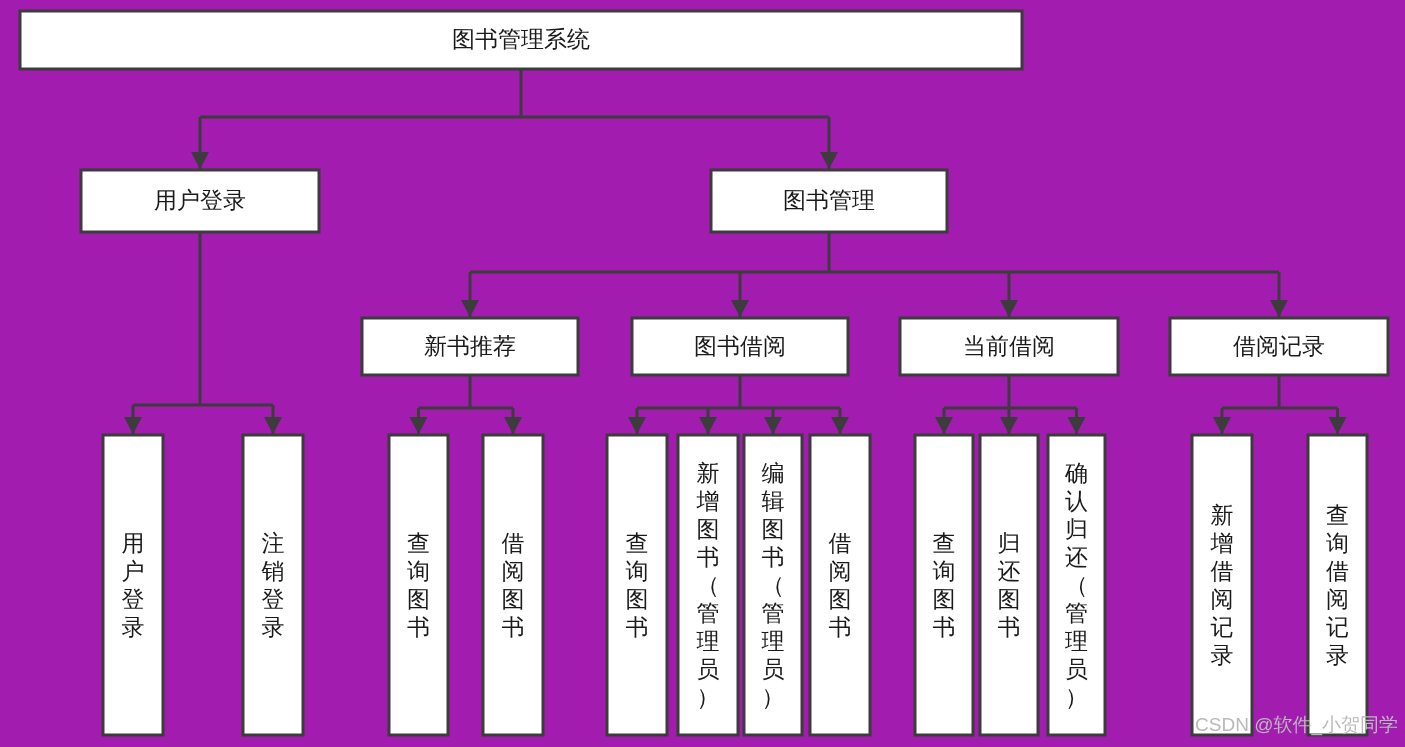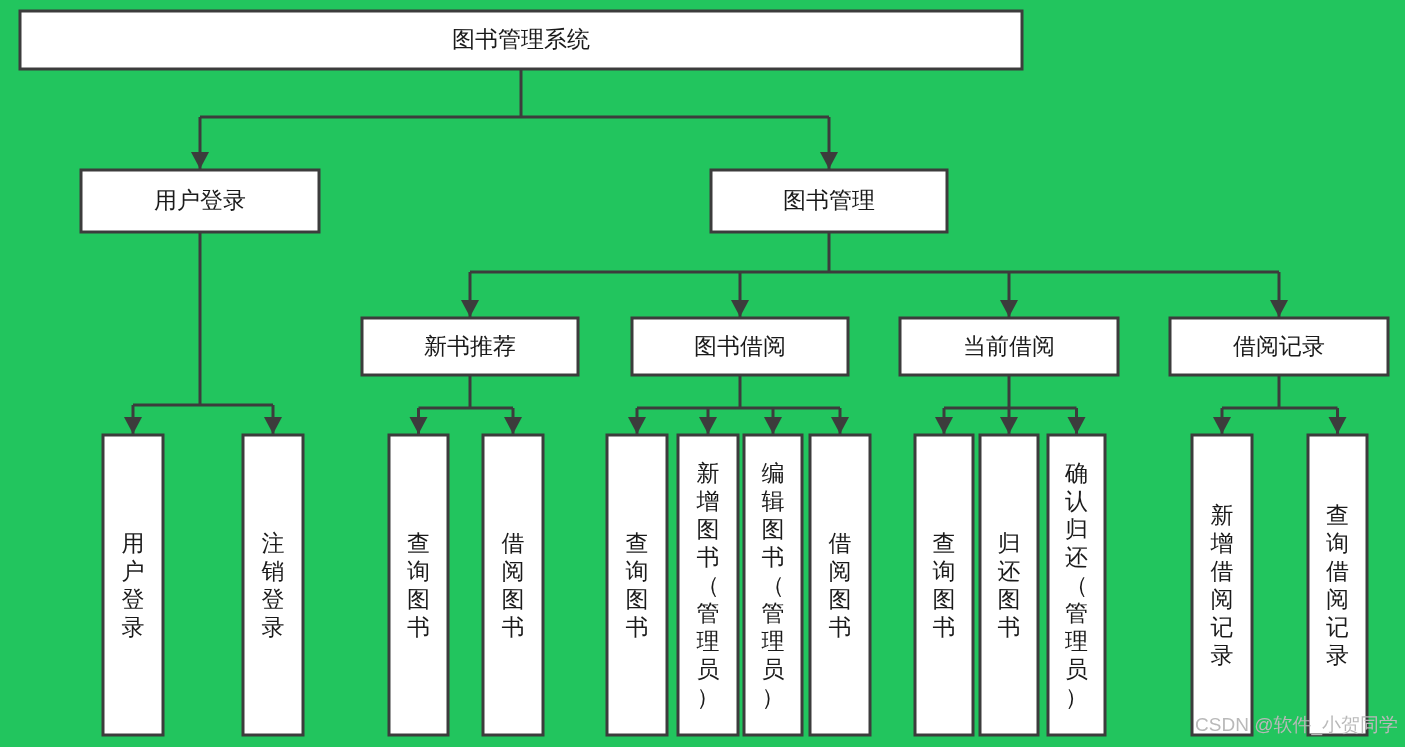--- a/index.html
+++ b/index.html
@@ -8,21 +8,21 @@
     padding: 0;
     background: #ffffff;
   }
   body {
     font-family: "Liberation Sans", "DejaVu Sans", sans-serif;
   }
   #diagram-root {
     position: relative;
     width: 1405px;
     height: 747px;
-    background: #22c55e;
+    background: #a21caf;
     overflow: hidden;
   }
   svg.diagram-canvas {
     position: absolute;
     left: 0;
     top: 0;
     width: 1405px;
     height: 747px;
     display: block;
   }

